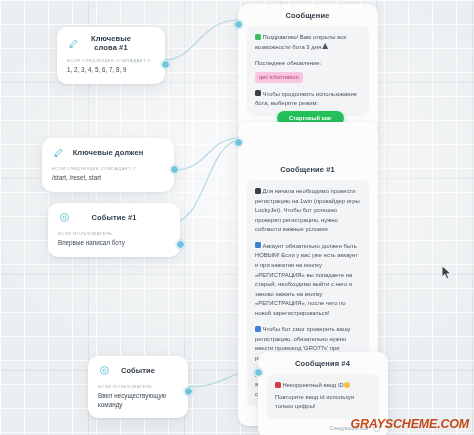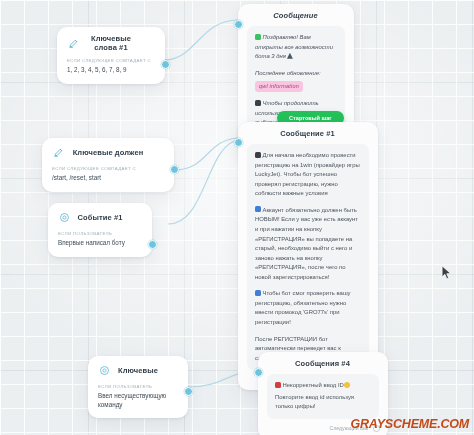--- a/index.html
+++ b/index.html
@@ -248,21 +248,21 @@
       </span>
       <span class="node-title">Ключевые слова #1</span>
     </div>
     <div class="node-body">
       <div class="cond-label">ЕСЛИ СЛЕДУЮЩЕЕ СОВПАДАЕТ С</div>
       <div class="cond-value">1, 2, 3, 4, 5, 6, 7, 8, 9</div>
     </div>
     <div class="port" style="right:-4.5px; top:33px;"></div>
   </div>
 
-  <div class="node msg" style="left:238px; top:4px; width:116px;font-style:italic;">
+  <div class="node msg" style="left:238px; top:4px; width:140px;">
     <div class="node-head">
       <span class="node-title" style="padding-right:0;">Сообщение</span>
     </div>
     <div class="msg-bubble">
       <p class="para"><span class="emo green"></span><span>Поздравляю! Вам открыты все возможности бота 3 дня</span><span class="emo-party"></span></p>
       <p class="para" style="margin-bottom:3px;">Последнее обновление:</p>
       <p class="para"><span class="badge-pink">qwl information</span></p>
       <p class="para"><span class="emo dark"></span><span>Чтобы продолжить использование бота, выберите режим:</span></p>
     </div>
     <div class="next-row">
@@ -285,40 +285,40 @@
       </span>
       <span class="node-title">Ключевые должен</span>
     </div>
     <div class="node-body">
       <div class="cond-label">ЕСЛИ СЛЕДУЮЩЕЕ СОВПАДАЕТ С</div>
       <div class="cond-value">/start, /reset, start</div>
     </div>
     <div class="port" style="right:-4.5px; top:27px;"></div>
   </div>
 
-  <div class="node" style="left:48px; top:203px; width:104px;">
+  <div class="node" style="left:48px; top:203px; width:132px;">
     <div class="node-head">
       <span class="node-icon">
         <svg viewBox="0 0 16 16" width="11" height="11">
           <circle cx="8" cy="8" r="5.8" fill="none" stroke="#5bb8d4" stroke-width="1.2"></circle>
           <circle cx="8" cy="8" r="2.3" fill="none" stroke="#5bb8d4" stroke-width="1.2"></circle>
         </svg>
       </span>
       <span class="node-title">Событие #1</span>
     </div>
     <div class="node-body">
       <div class="cond-label">ЕСЛИ ПОЛЬЗОВАТЕЛЬ</div>
       <div class="cond-value">Впервые написал боту</div>
     </div>
     <div class="port" style="right:-4.5px; top:37px;"></div>
   </div>
 
   <div class="node msg" style="left:238px; top:122px; width:140px;">
     <div class="node-head">
-      <span class="node-title" style="padding-right:0;">Сообщение #1</span>
+      <span class="node-title" style="padding-right:0;margin-top:36px;">Сообщение #1</span>
     </div>
     <div class="msg-bubble">
       <p class="para"><span class="emo dark"></span><span>Для начала необходимо провести регистрацию на 1win (провайдер игры LuckyJet). Чтобы бот успешно проверял регистрацию, нужно соблюсти важные условия</span></p>
       <p class="para"><span class="emo blue"></span><span>Аккаунт обязательно должен быть НОВЫМ! Если у вас уже есть аккаунт и при нажатии на кнопку «РЕГИСТРАЦИЯ» вы попадаете на старый, необходимо выйти с него и заново нажать на кнопку «РЕГИСТРАЦИЯ», после чего по новой зарегистрироваться!</span></p>
       <p class="para"><span class="emo blue"></span><span>Чтобы бот смог проверить вашу регистрацию, обязательно нужно ввести промокод 'GRO77s' при регистрации!</span></p>
       <p class="para"><span>После РЕГИСТРАЦИИ бот автоматически переведет вас к следующему шагу</span><span class="emo-trail"></span></p>
     </div>
     <div class="next-row">
       <span class="next-label">Следующий шаг</span>
       <span class="next-dot"></span>
@@ -327,21 +327,21 @@
   </div>
 
   <div class="node" style="left:88px; top:356px; width:100px;">
     <div class="node-head">
       <span class="node-icon">
         <svg viewBox="0 0 16 16" width="11" height="11">
           <circle cx="8" cy="8" r="5.8" fill="none" stroke="#5bb8d4" stroke-width="1.2"></circle>
           <circle cx="8" cy="8" r="2.3" fill="none" stroke="#5bb8d4" stroke-width="1.2"></circle>
         </svg>
       </span>
-      <span class="node-title">Ключевые</span>
+      <span class="node-title">Событие</span>
     </div>
     <div class="node-body">
       <div class="cond-label">ЕСЛИ ПОЛЬЗОВАТЕЛЬ</div>
       <div class="cond-value">Ввел несуществующую команду</div>
     </div>
     <div class="port" style="right:-4.5px; top:31px;"></div>
   </div>
 
   <div class="node msg" style="left:258px; top:352px; width:130px;">
     <div class="node-head">

